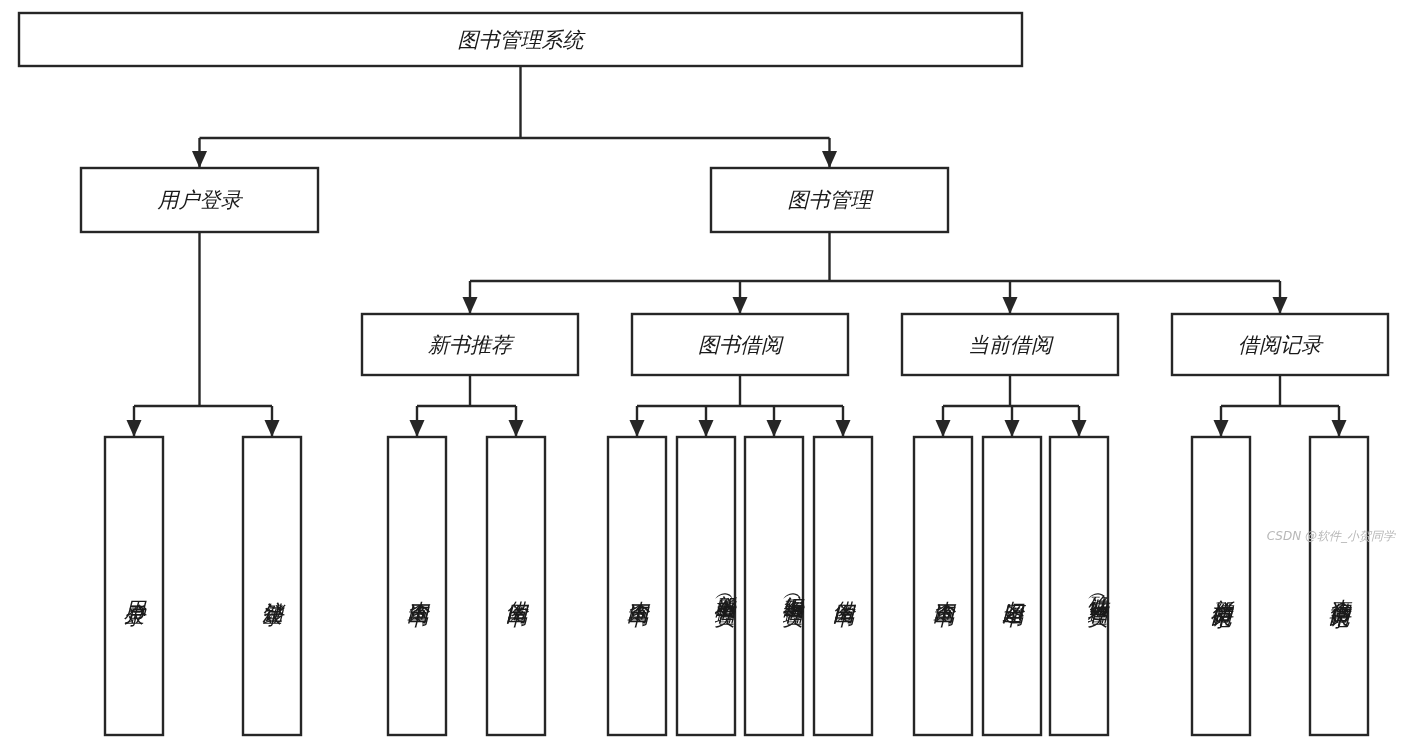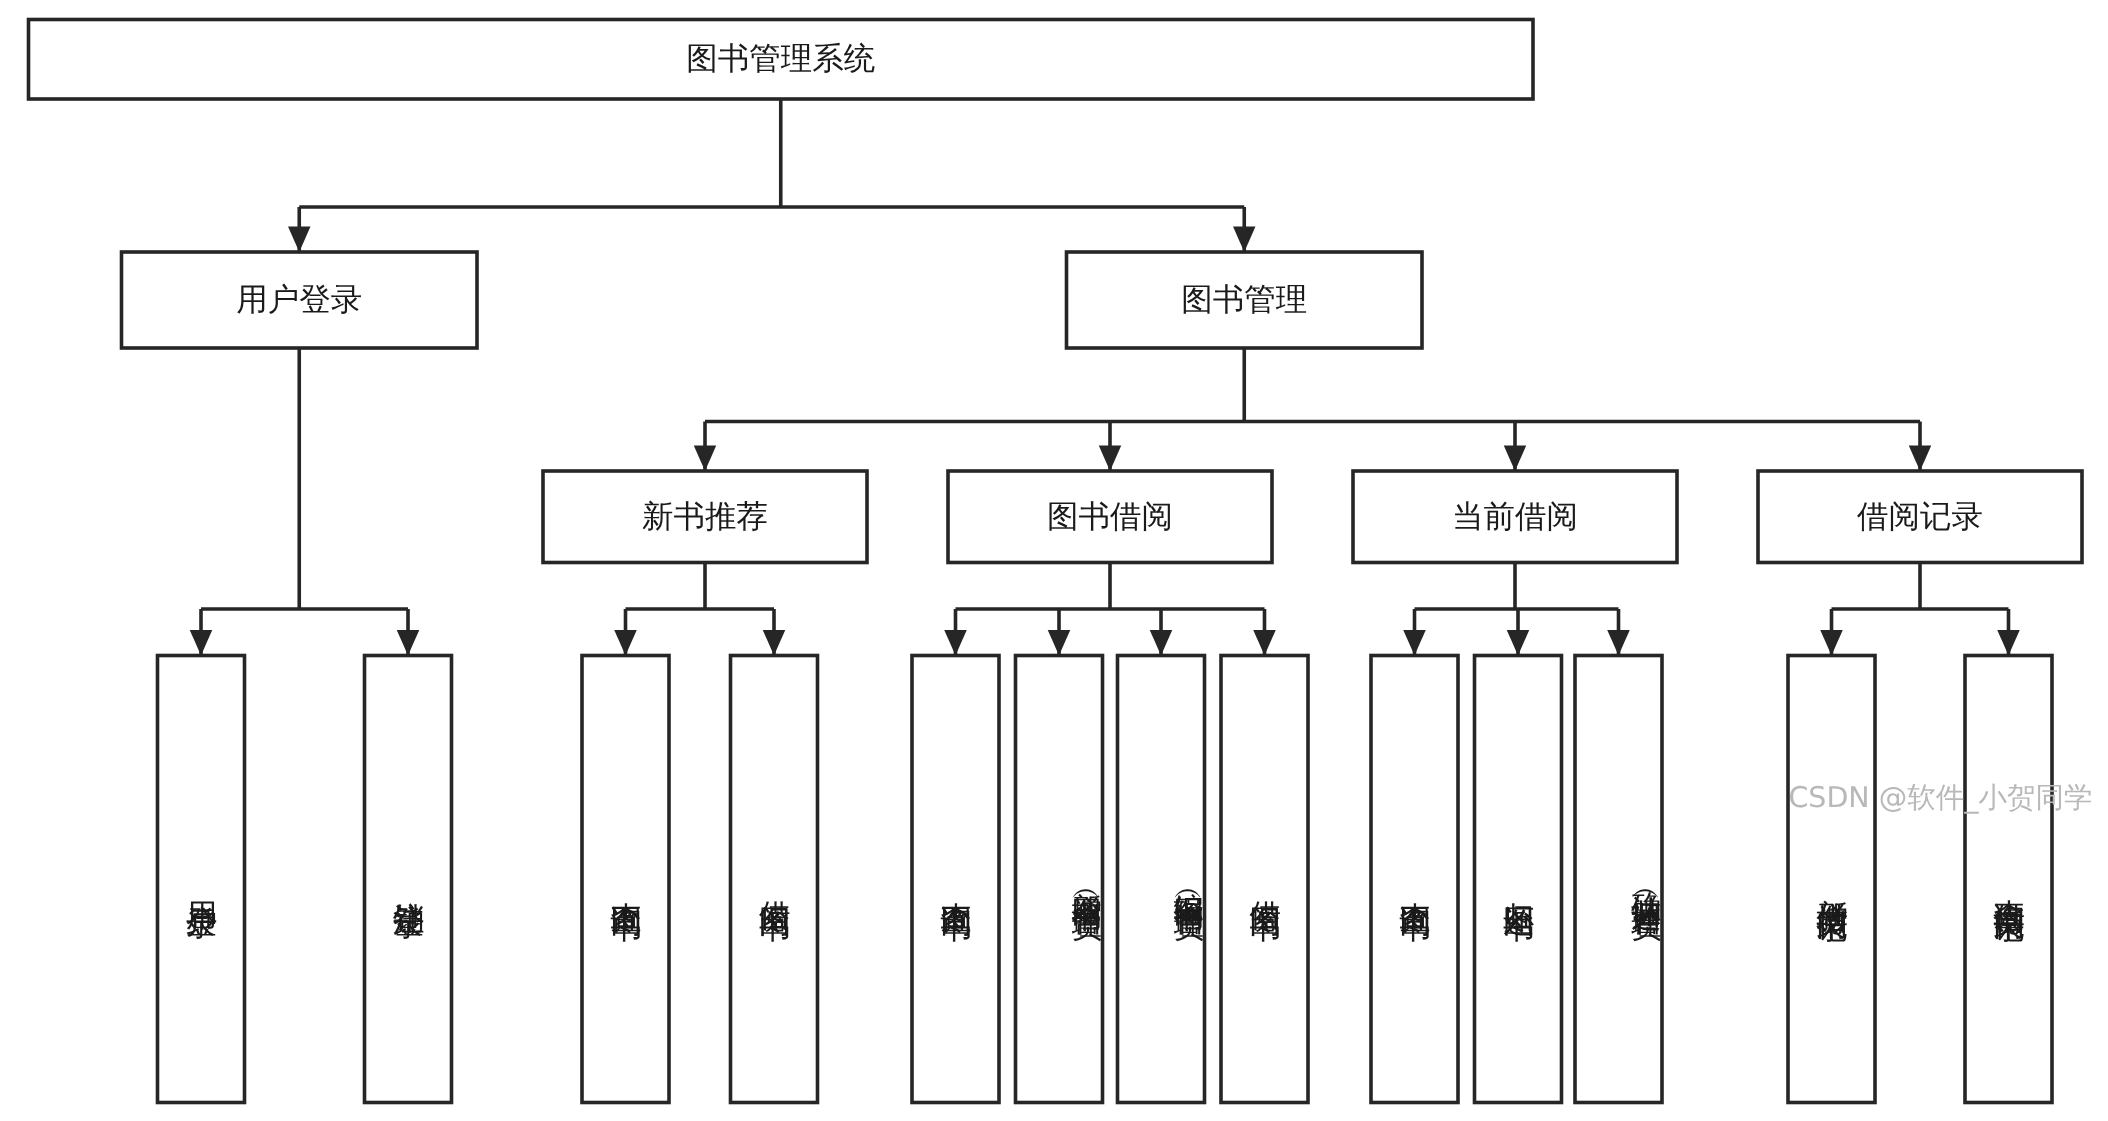--- a/index.html
+++ b/index.html
@@ -11,20 +11,21 @@
     width: 1405px;
     height: 747px;
     font-family: "DejaVu Sans", "Liberation Sans", sans-serif;
     overflow: hidden;
     position: relative;
   }
   #diagram-root {
     position: relative;
     width: 1405px;
     height: 552px;
+    font-style: italic;
   }
   svg#flow {
     position: absolute;
     left: 0;
     top: 0;
     width: 1405px;
     height: 747px;
     display: block;
   }
   .node-box {
@@ -62,21 +63,21 @@
     align-items: flex-start;
     justify-content: center;
     white-space: nowrap;
     pointer-events: none;
   }
   .watermark {
     position: absolute;
     right: 10px;
     bottom: 7px;
     font-family: "DejaVu Sans", "Liberation Sans", sans-serif;
-    font-size: 19px;
+    font-size: 12px;
     color: #b8b8b8;
     white-space: nowrap;
     user-select: none;
   }
 </style>
 </head>
 <body>
 
 <div id="diagram-root">
   <svg id="flow" viewBox="0 0 1405 747">

